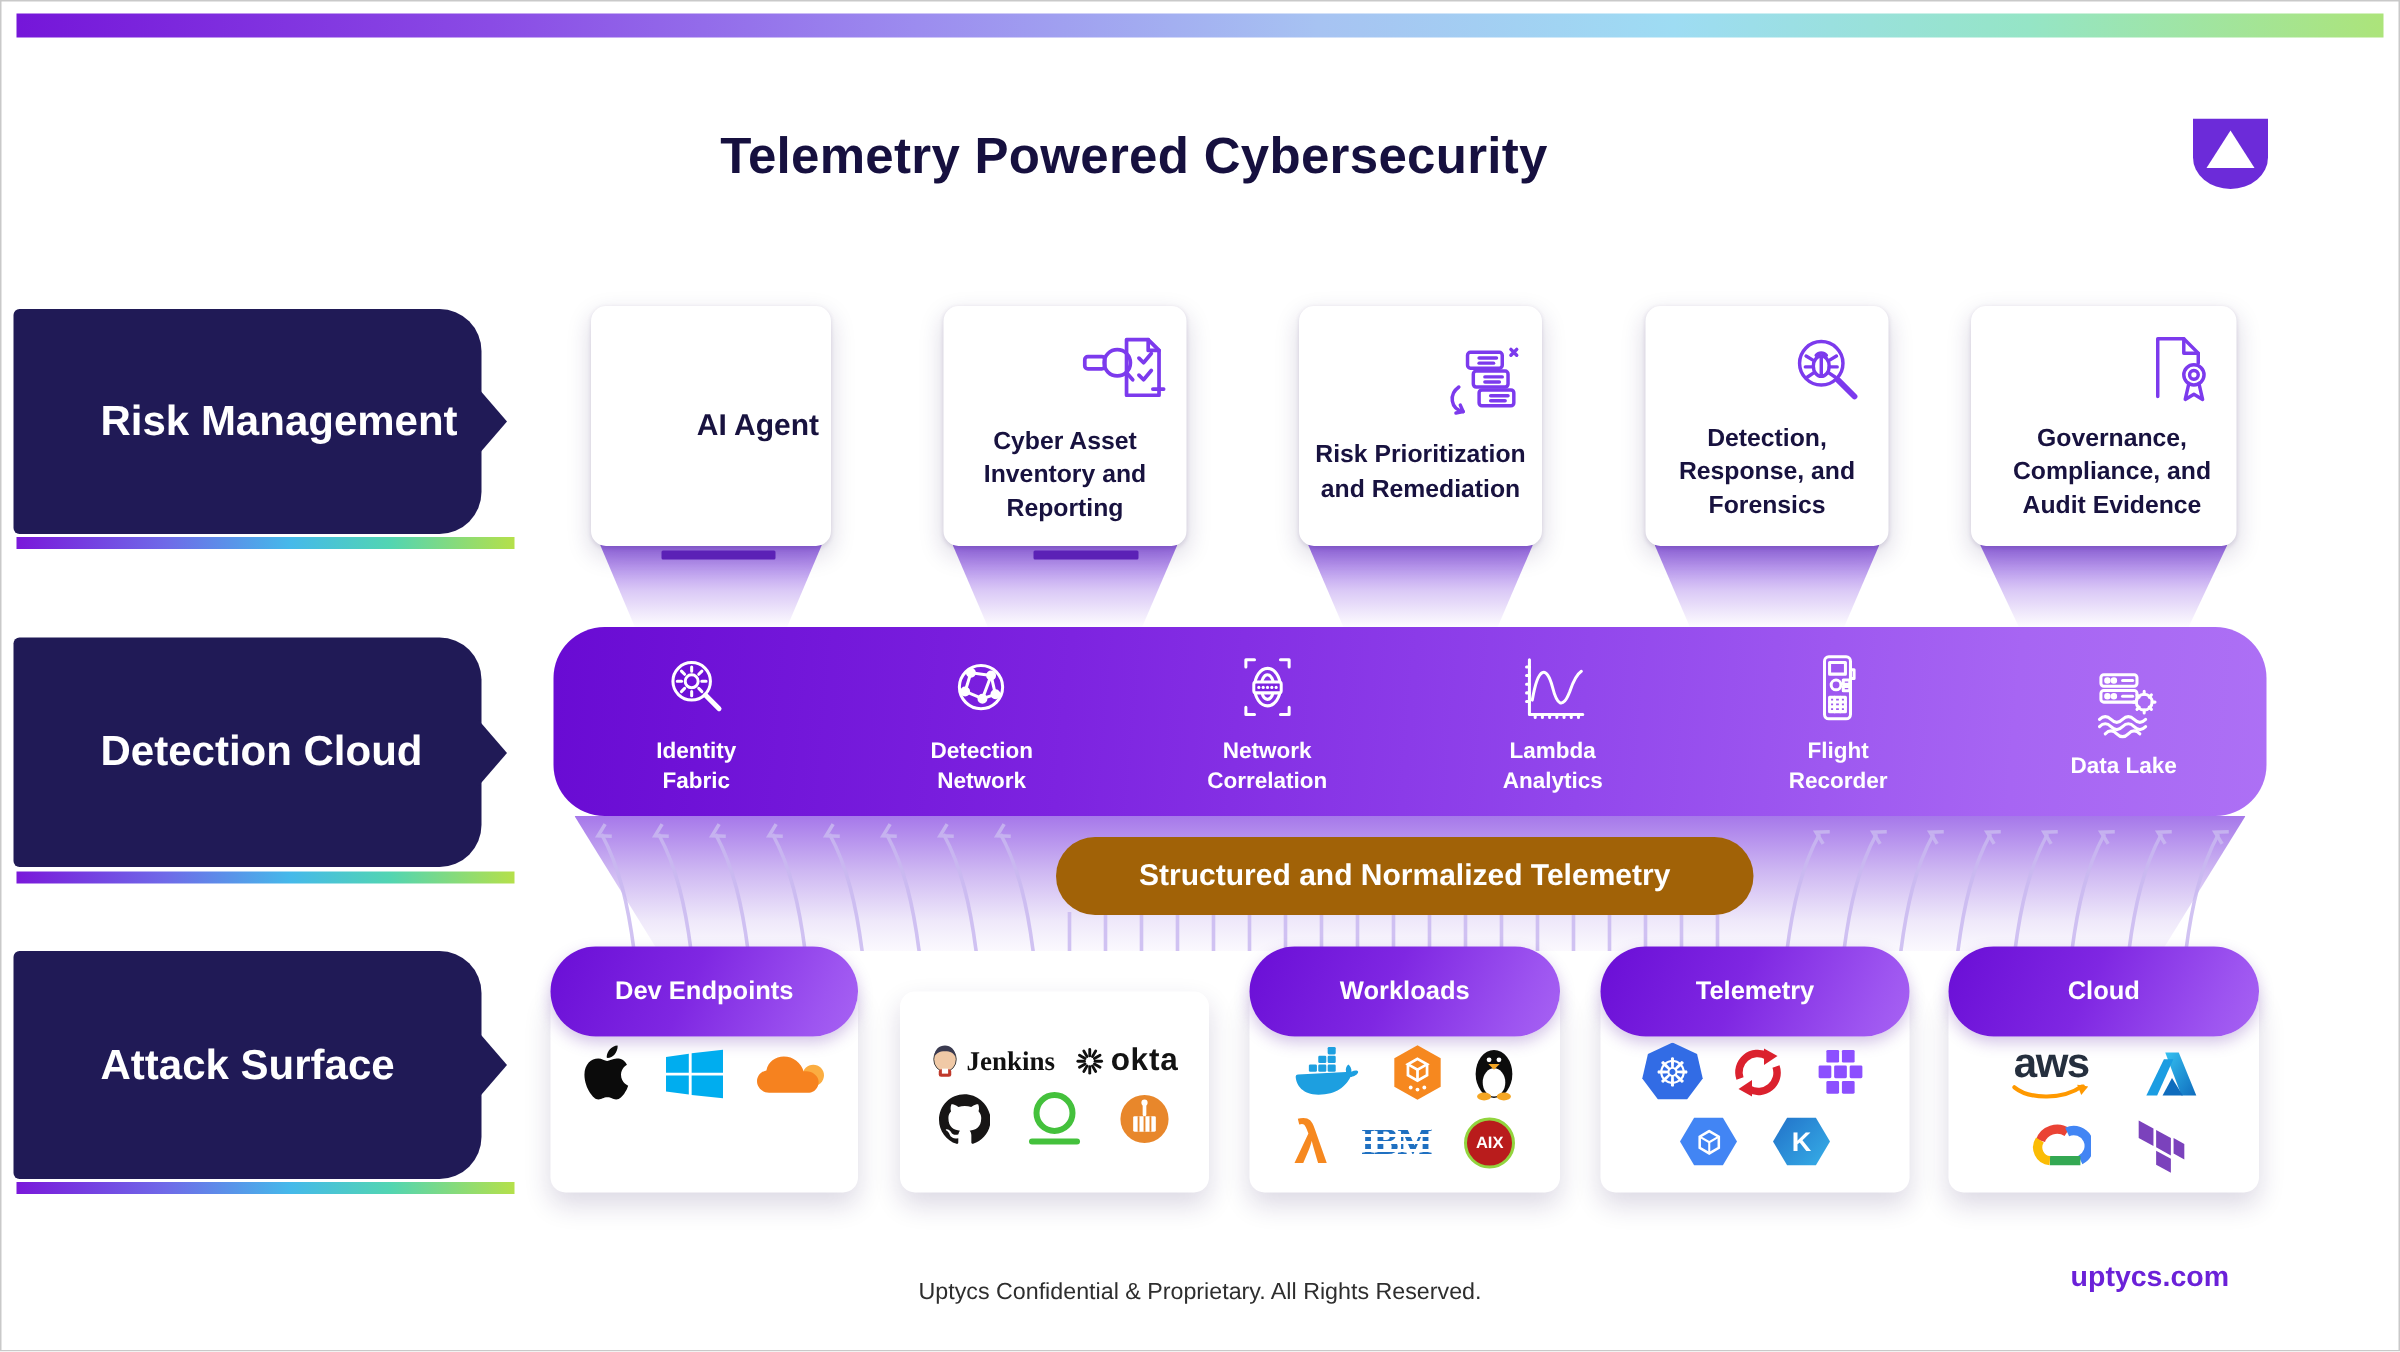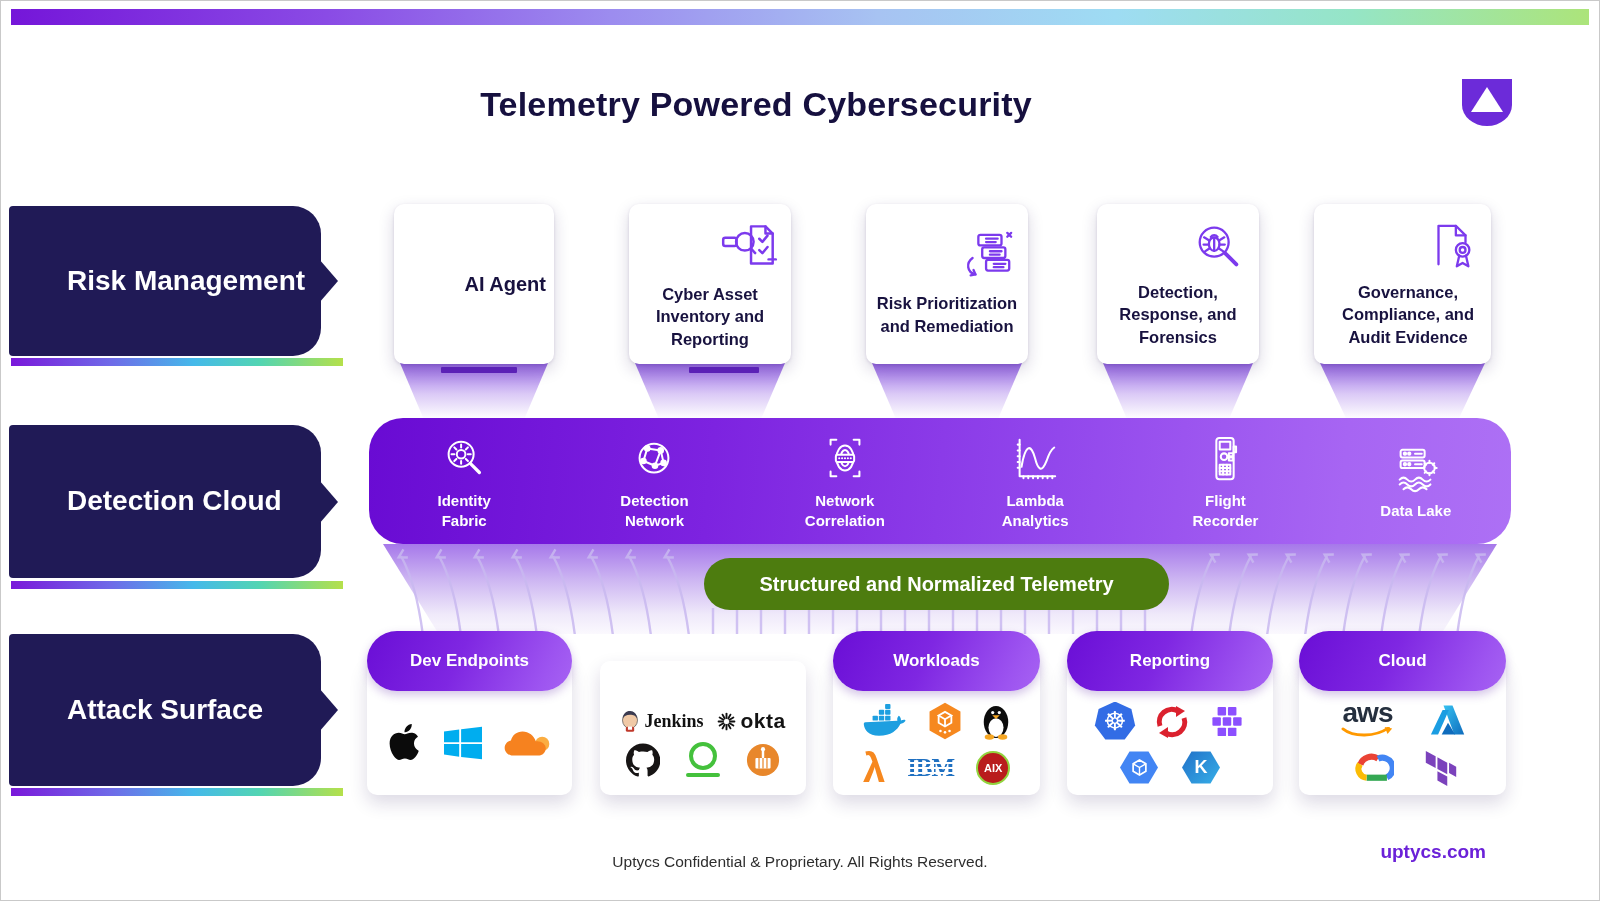--- a/index.html
+++ b/index.html
@@ -37,32 +37,32 @@
   .bi .lbl{color:#fff;font-weight:bold;font-size:15px;text-align:center;line-height:1.35;max-width:95px;}
   .bi svg{width:50px;height:50px;}
   .wicon{stroke:#fff;stroke-width:2.1;fill:none;stroke-linecap:round;stroke-linejoin:round;}
   .picon{stroke:#7c3aed;stroke-width:2.4;fill:none;stroke-linecap:round;stroke-linejoin:round;}
   
   .fade{position:absolute;left:382px;top:543px;width:1114px;height:90px;z-index:0;
     background:linear-gradient(180deg,#a678ea 0%,#cdb6f2 40%,#efe9fa 78%,#fbf9fe 100%);
     clip-path:polygon(0 0,100% 0,95% 100%,5% 100%);}
   .arrowsvg{position:absolute;left:382px;top:543px;width:1114px;height:90px;z-index:1;}
   .arrow{fill:none;stroke:#c9b9f0;stroke-width:2.4;opacity:.85;}
-  .pill{position:absolute;left:703px;top:557px;width:465px;height:52px;border-radius:26px;background:#4d7c0f;
+  .pill{position:absolute;left:703px;top:557px;width:465px;height:52px;border-radius:26px;background:#a16207;
         color:#fff;font-weight:bold;font-size:20px;display:flex;align-items:center;justify-content:center;z-index:3;}
   
   .bc{position:absolute;top:630px;height:164px;z-index:2;}
   .bcbody{position:absolute;left:0;right:0;top:30px;bottom:0;background:#fff;border-radius:10px;
           box-shadow:0 8px 18px rgba(40,20,90,.16);}
   .bcpill{position:absolute;left:0;right:0;top:0;height:60px;border-radius:30px;color:#fff;font-weight:bold;font-size:17px;
           display:flex;align-items:center;justify-content:center;z-index:2;
           background:linear-gradient(115deg,#6a0ed6 0%,#7f27e2 45%,#9d54f0 85%,#a763f3 100%);
           box-shadow:0 4px 10px rgba(80,20,160,.25);}
   .logos{position:absolute;left:4px;right:4px;top:64px;bottom:4px;display:flex;flex-direction:column;
-         justify-content:center;gap:9px;z-index:3;}
+         gap:9px;z-index:3;}
   .lrow{display:flex;justify-content:center;align-items:center;gap:20px;}
   .wordlogo{display:inline-flex;align-items:center;gap:4px;}
   .jenkins-txt{font-family:"Liberation Serif",serif;font-weight:bold;font-size:18px;color:#111;}
   .okta-txt{font-size:21px;font-weight:600;color:#131313;letter-spacing:.5px;}
   .gringwrap{display:inline-flex;flex-direction:column;align-items:center;}
   .gring{width:28px;height:28px;border:4px solid #44c13c;border-radius:50%;box-sizing:border-box;}
   .gbar{width:34px;height:4px;background:#44c13c;margin-top:3px;border-radius:2px;}
   .lambda-ch{font-size:40px;font-weight:bold;color:#f6881f;line-height:.9;}
   .ibm{position:relative;font-family:"Liberation Serif",serif;font-weight:bold;font-size:25px;color:#1f70c1;letter-spacing:-1px;}
   .ibm::after{content:"";position:absolute;inset:0;background:repeating-linear-gradient(to bottom,transparent 0 3px,#fff 3px 5px);}
@@ -426,21 +426,21 @@
       <div class="lrow" style="gap:22px;">
         <span class="lambda-ch">λ</span>
         <span class="ibm">IBM</span>
         <span class="aix">AIX</span>
       </div>
     </div>
   </div>
 
   <div class="bc" style="left:1066px;width:206px;">
     <div class="bcbody"></div>
-    <div class="bcpill">Reporting</div>
+    <div class="bcpill">Telemetry</div>
     <div class="logos">
       <div class="lrow" style="gap:18px;">
         <span class="k8s">
             <span>☸</span>
           </span>
         <svg viewBox="0 0 36 36" width="36" height="36">
           <g fill="none" stroke="#db212e" stroke-width="5">
             <path d="M6 22 A12.5 12.5 0 0 1 24 7"></path>
               <path d="M30 14 A12.5 12.5 0 0 1 12 29"></path>
           </g>

